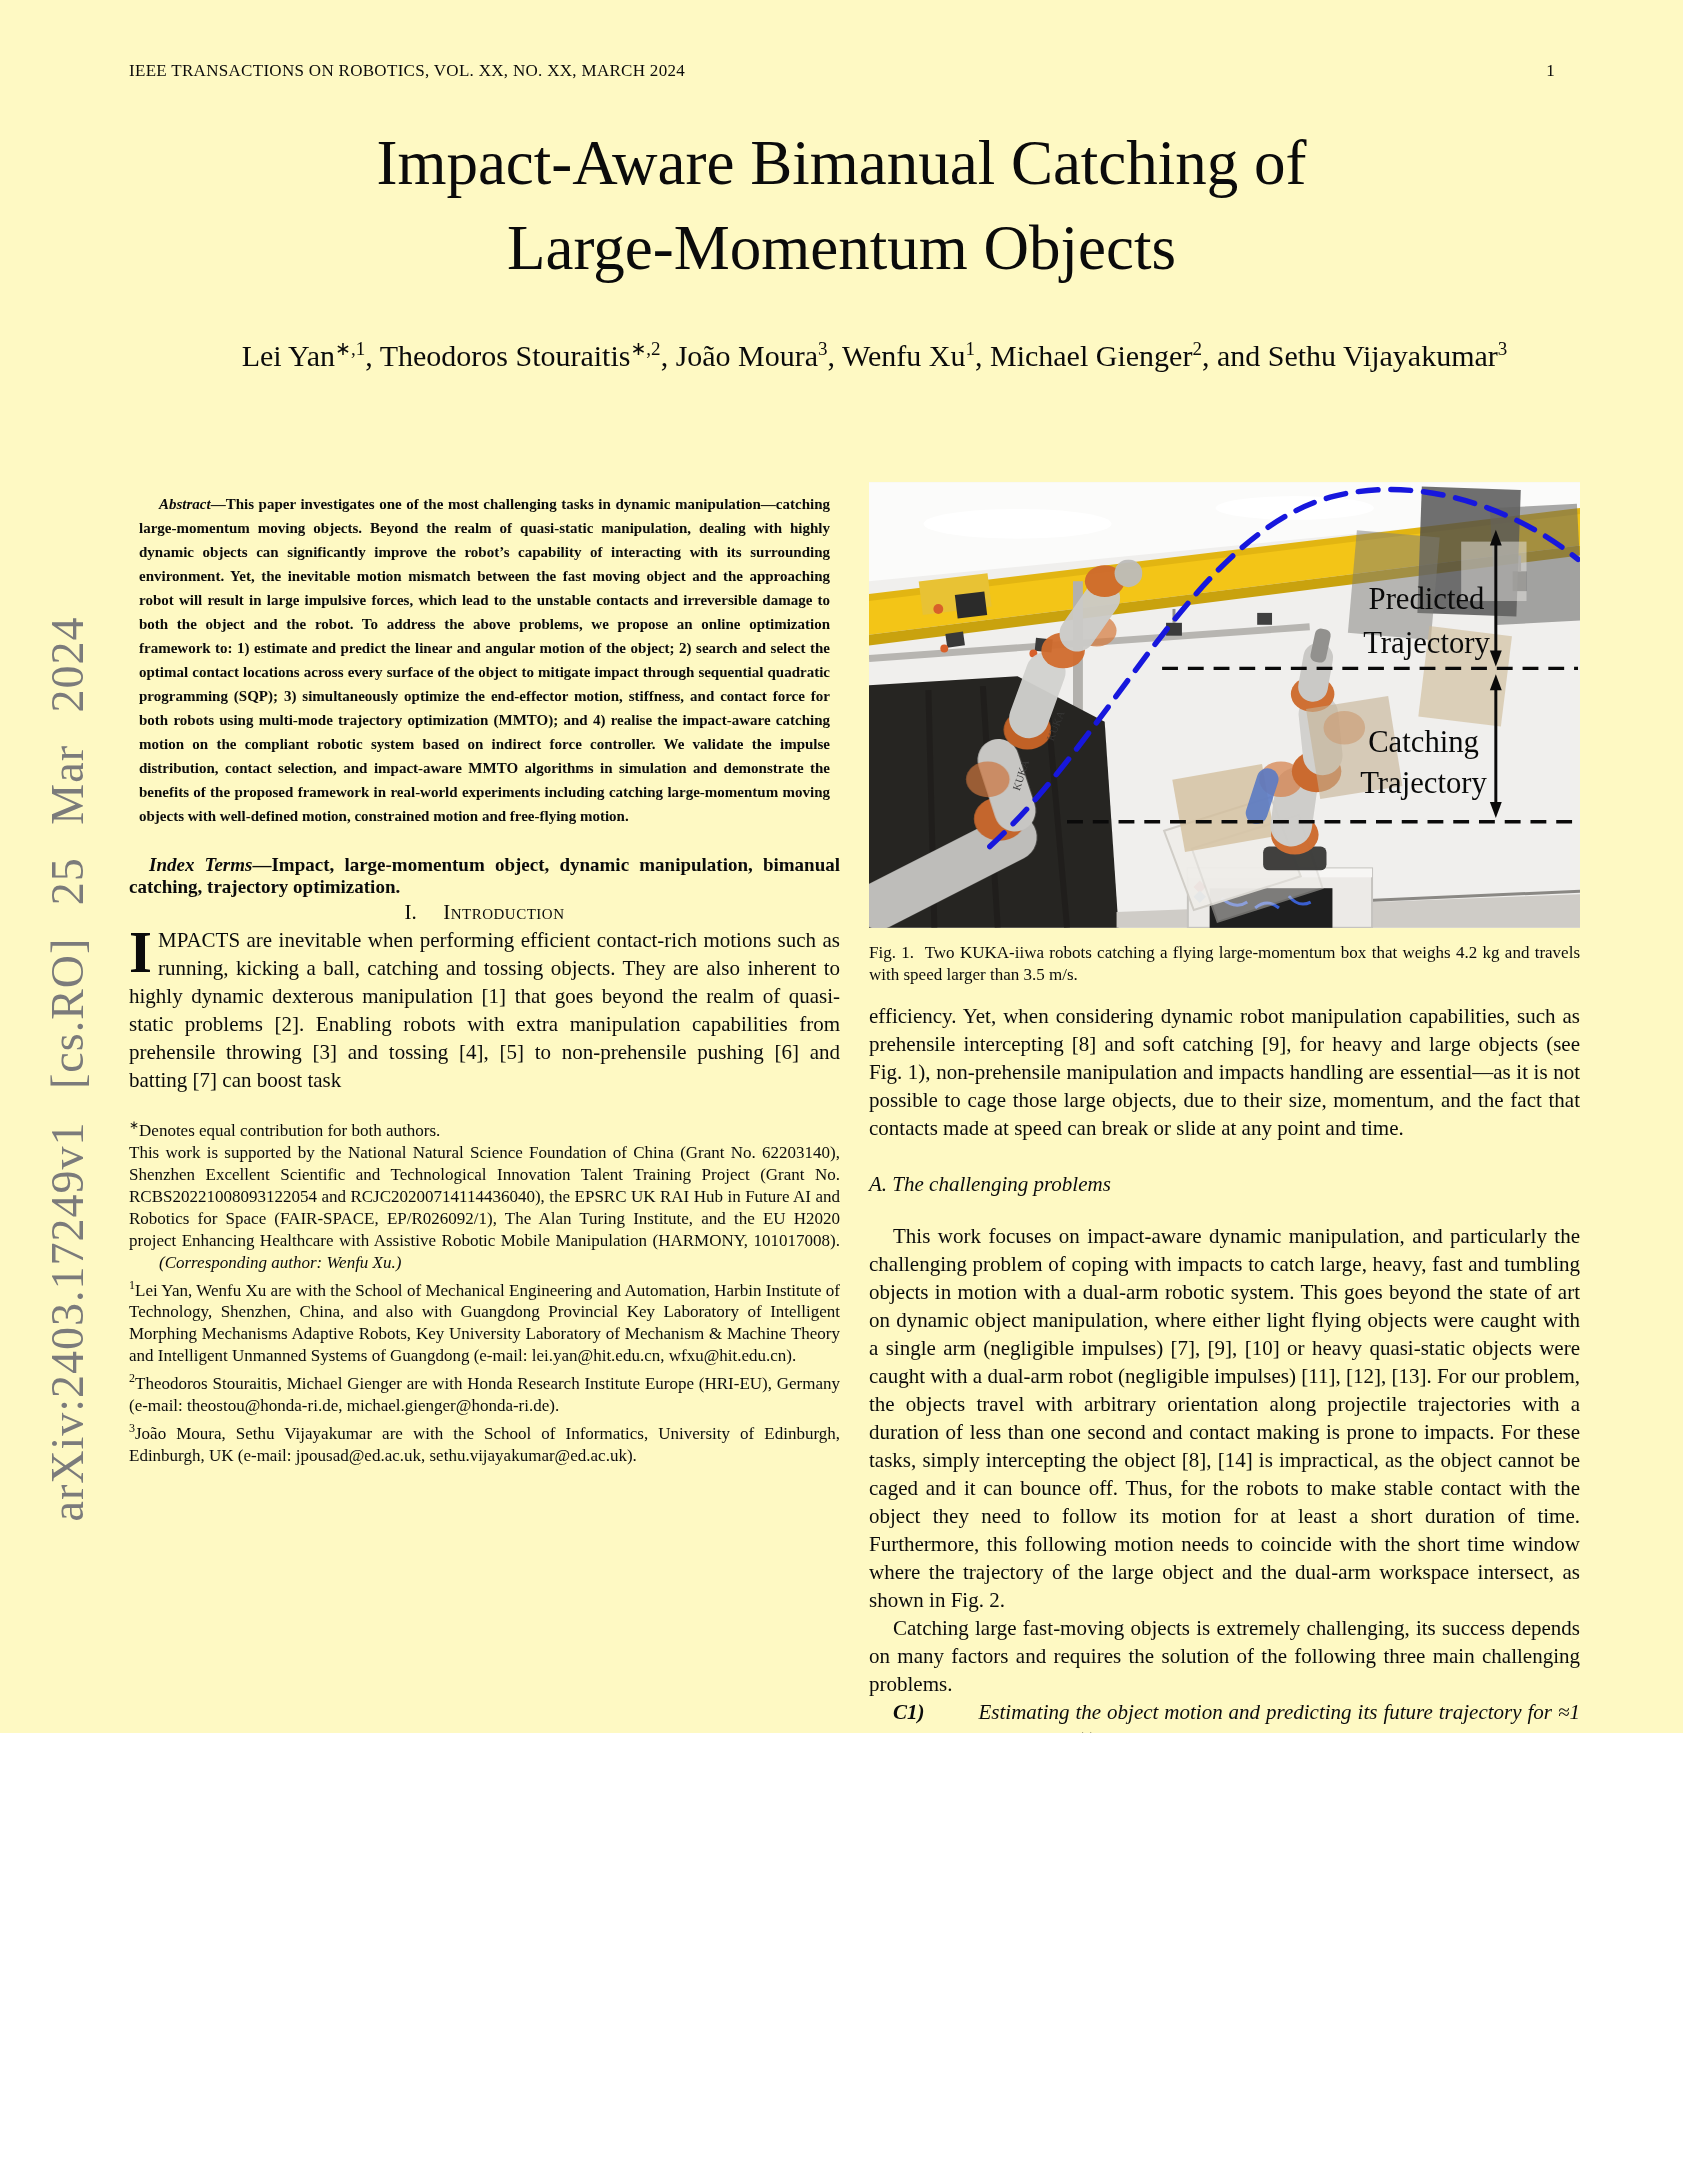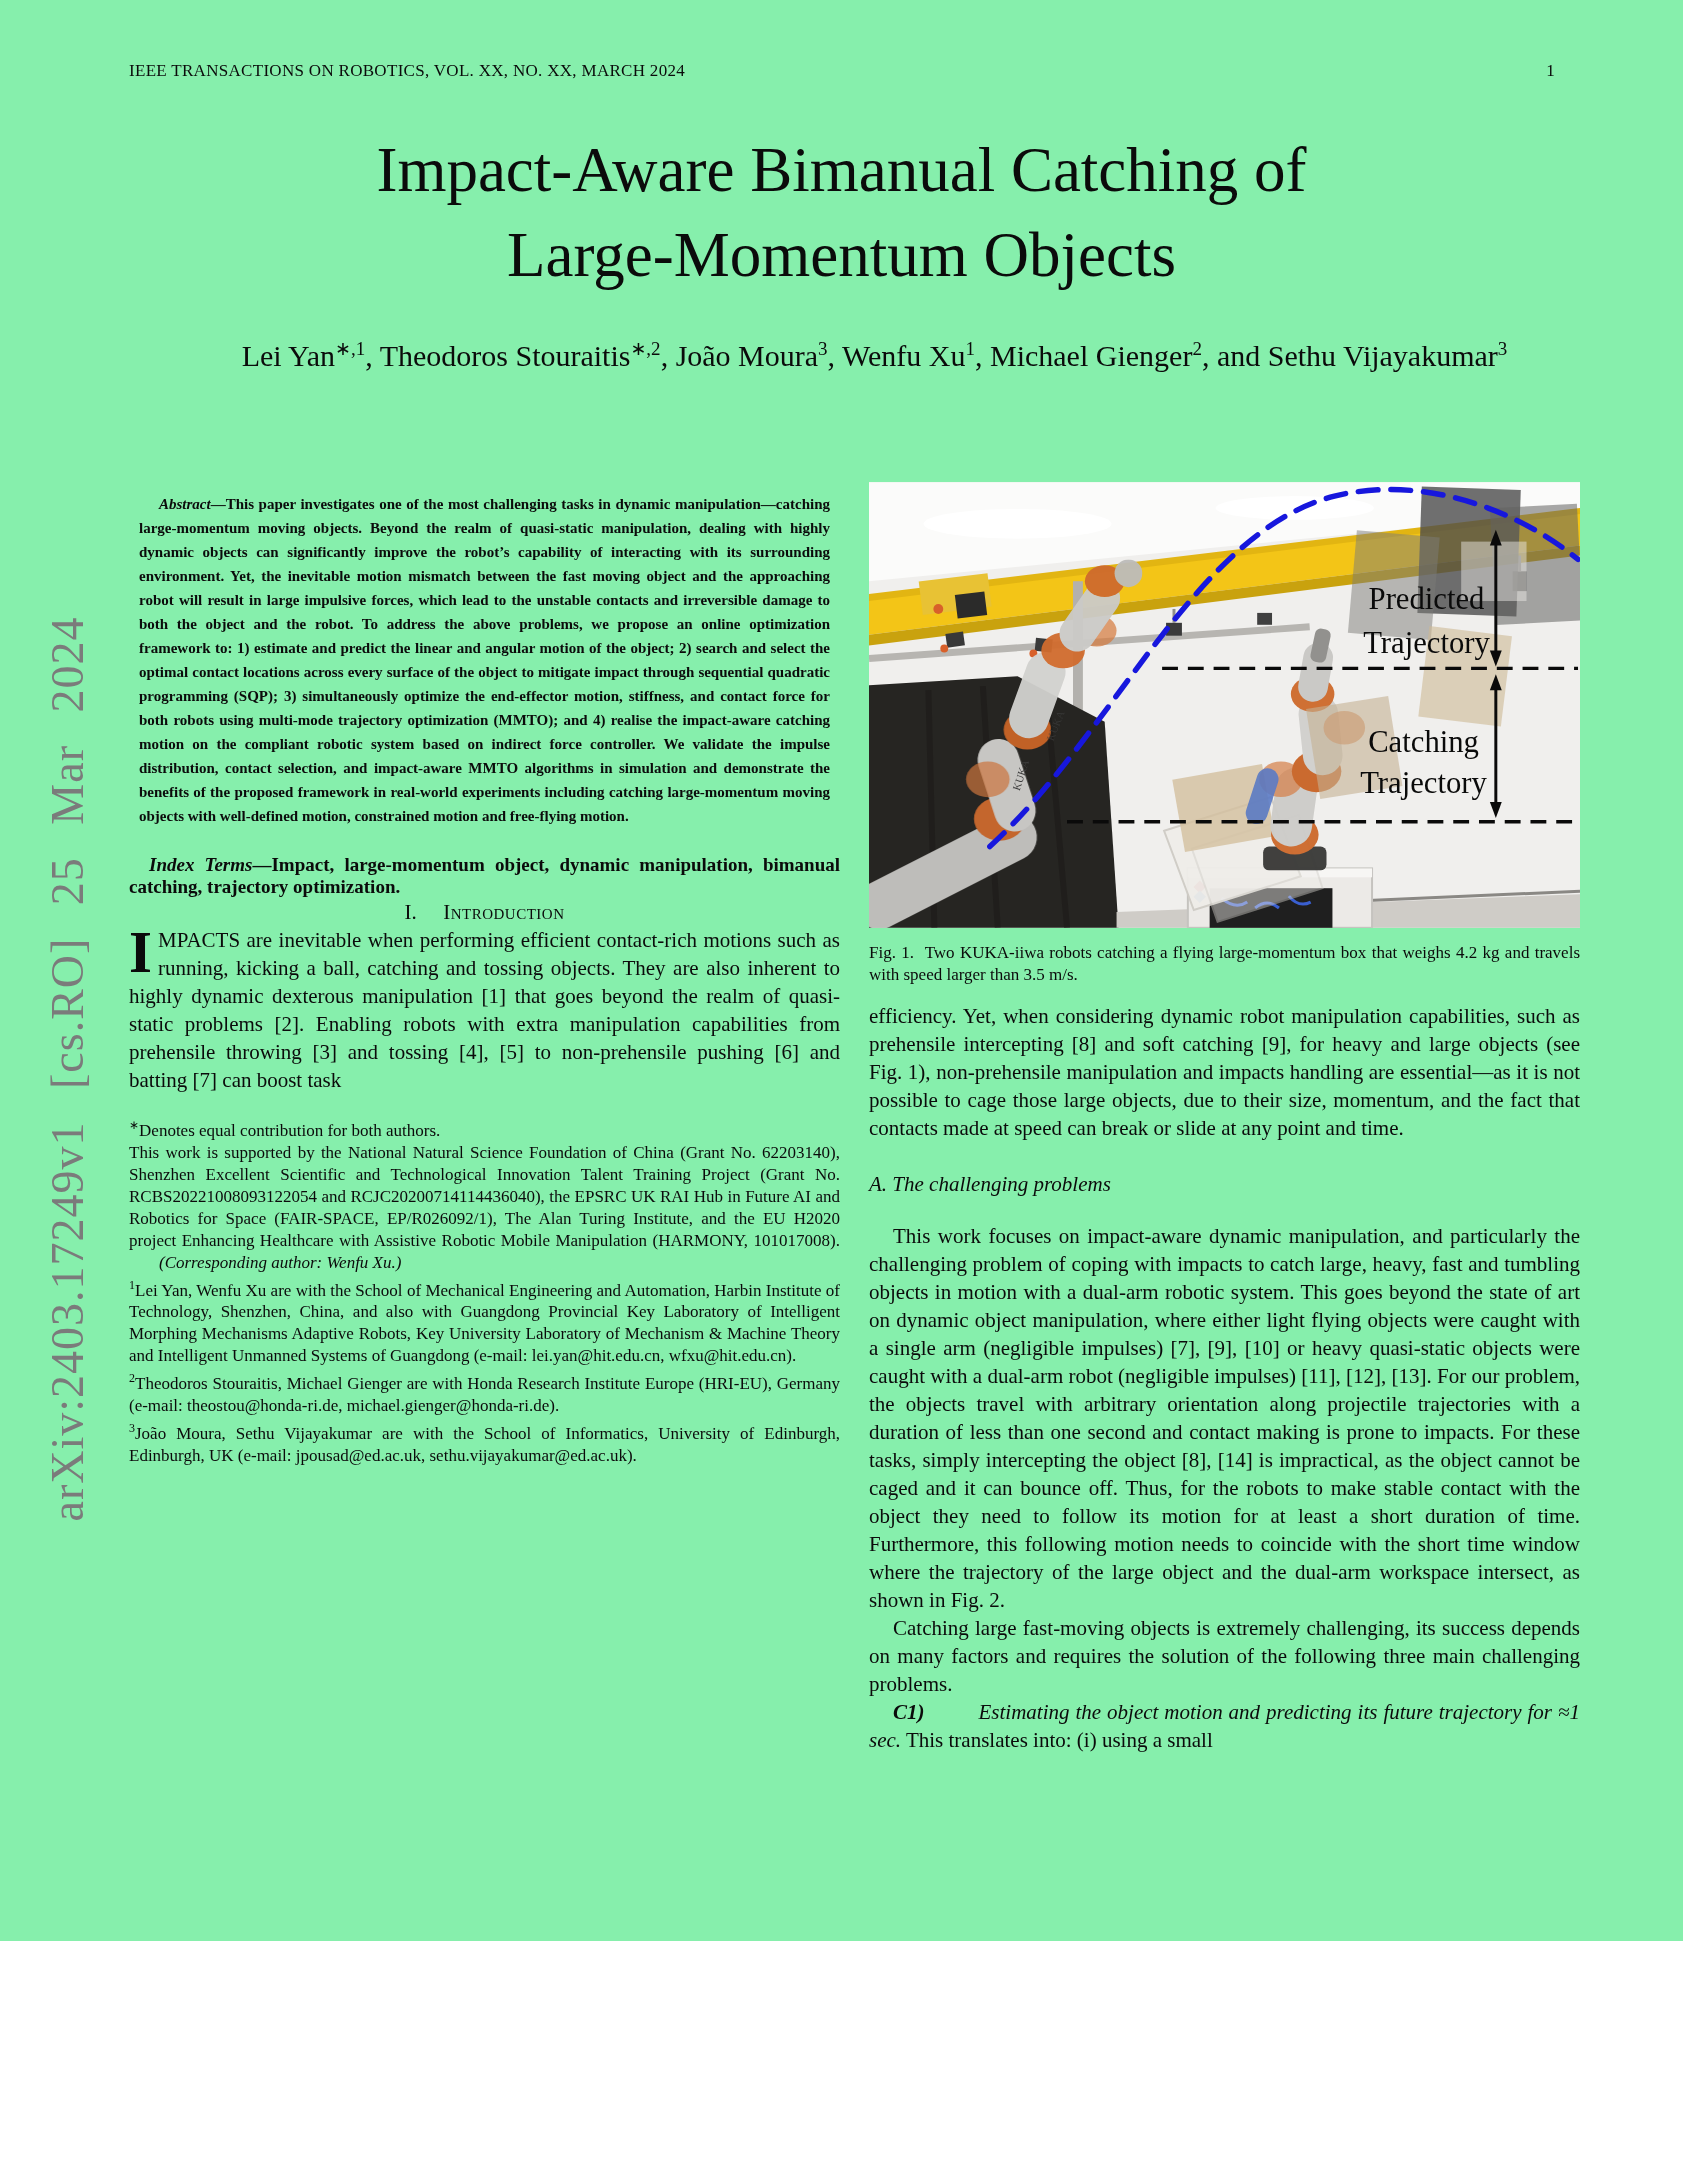--- a/index.html
+++ b/index.html
@@ -1,25 +1,25 @@
 <!DOCTYPE html>
 <html><head>
 <meta charset="utf-8">
 <style>
   html,body{margin:0;padding:0;background:#ffffff;}
-  .page{position:relative;width:1683px;height:1941px;background:#86efac;overflow:hidden;
+  .page{position:relative;width:1683px;height:1733px;background:#fef9c3;overflow:hidden;
         font-family:"Liberation Serif",serif;color:#0b0b0b;}
   
   .hdr{position:absolute;top:61px;left:129px;width:1426px;display:flex;
        justify-content:space-between;font-size:17px;letter-spacing:0.3px;}
   
   .arxiv{position:absolute;left:67px;top:1069px;transform:translate(-50%,-50%) rotate(-90deg);
          white-space:nowrap;font-size:46px;color:#7b7b7b;word-spacing:20px;letter-spacing:1px;}
   
-  .title{position:absolute;top:128px;left:0;width:1683px;text-align:center;
+  .title{position:absolute;top:121px;left:0;width:1683px;text-align:center;
          font-size:63px;line-height:85px;}
   .authors{position:absolute;top:337px;left:0;width:1683px;text-align:center;font-size:30px;padding-left:33px;}
   .authors sup{font-size:19px;}
   
   .col{position:absolute;top:482px;width:711px;text-align:justify;}
   .col-left{left:129px;}
   .col-right{left:869px;}
   .abstract{font-weight:bold;font-size:15px;line-height:24px;margin:10px;text-indent:20px;}
   .abstract .lbl{font-style:italic;}
   .idxterms{font-weight:bold;font-size:19px;line-height:22px;margin:26px 0 0 0;text-indent:20px;}

